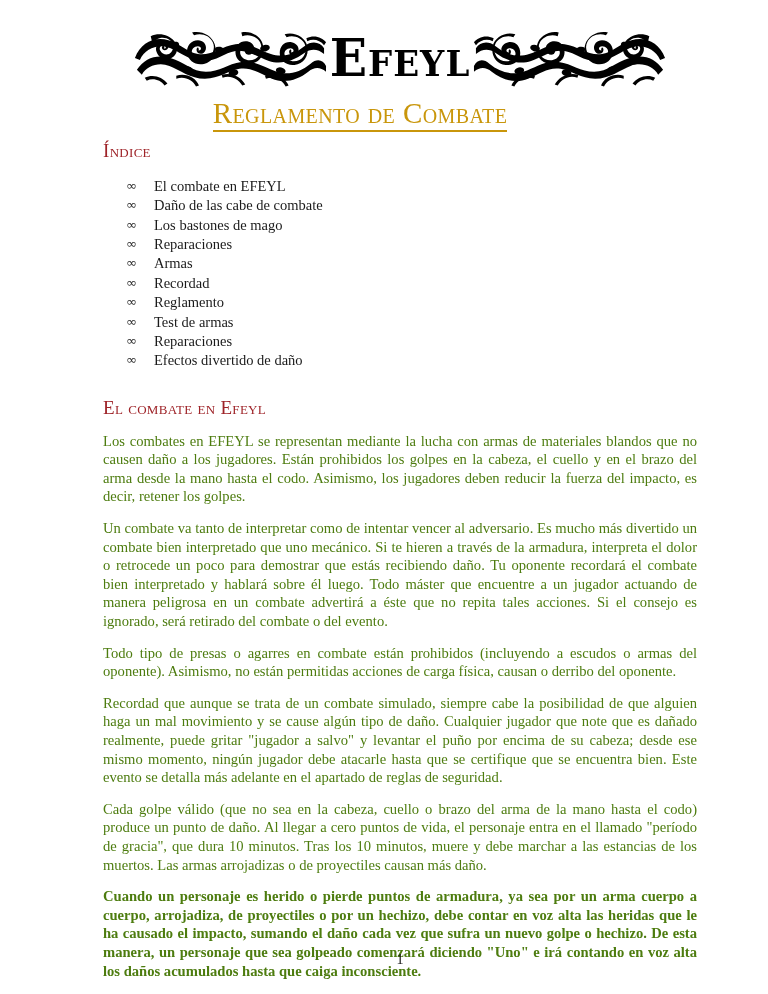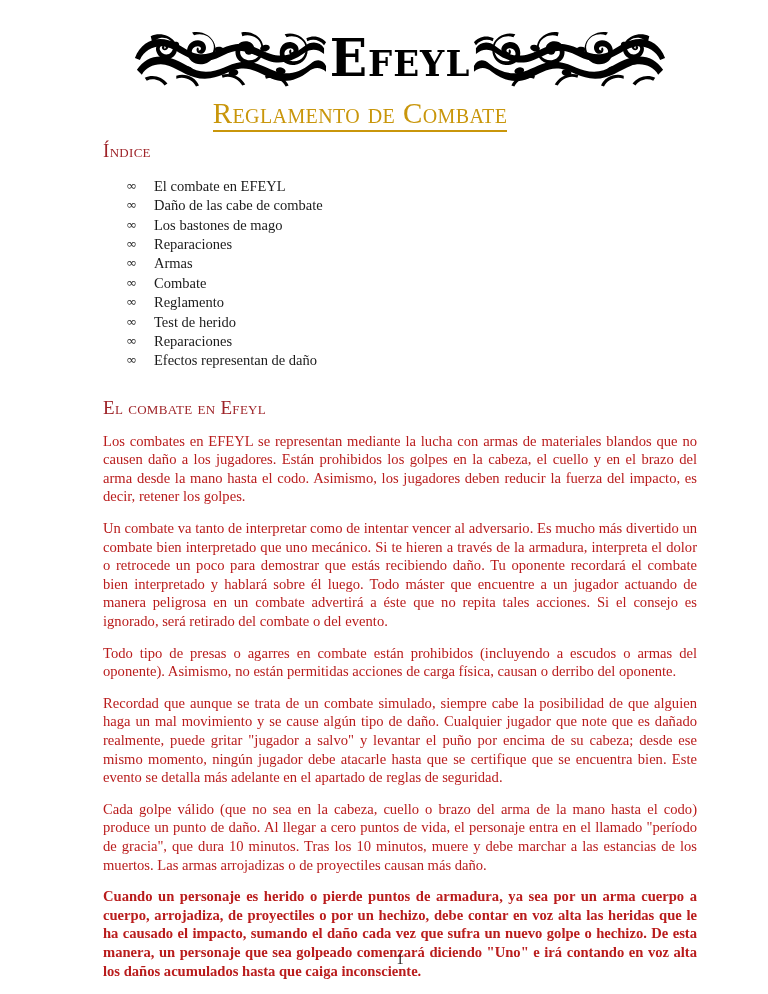--- a/index.html
+++ b/index.html
@@ -125,21 +125,21 @@
     flex: 1 1 auto;
   }
 
   
   p.body {
     margin: 0 0 13px 0;
     font-size: 14.6px;
     line-height: 18.6px;
     text-align: justify;
     text-justify: inter-word;
-    color: #b91c1c;
+    color: #4d7c0f;
     hyphens: none;
   }
   p.body:last-child { margin-bottom: 0; font-weight: bold; }
 
   
   .page-number {
     position: absolute;
     left: 0;
     bottom: 26px;
     width: 768px;
@@ -227,37 +227,37 @@
       <li>
         <span class="bullet">∞</span>
         <span class="item-label">Reparaciones</span>
       </li>
       <li>
         <span class="bullet">∞</span>
         <span class="item-label">Armas</span>
       </li>
       <li>
         <span class="bullet">∞</span>
-        <span class="item-label">Combate</span>
+        <span class="item-label">Recordad</span>
       </li>
       <li>
         <span class="bullet">∞</span>
         <span class="item-label">Reglamento</span>
       </li>
       <li>
         <span class="bullet">∞</span>
-        <span class="item-label">Test de herido</span>
+        <span class="item-label">Test de armas</span>
       </li>
       <li>
         <span class="bullet">∞</span>
         <span class="item-label">Reparaciones</span>
       </li>
       <li>
         <span class="bullet">∞</span>
-        <span class="item-label">Efectos representan de daño</span>
+        <span class="item-label">Efectos divertido de daño</span>
       </li>
     </ul>
 
     <h2 class="section combat-h">El combate en Efeyl</h2>
 
     <p class="body">Los combates en EFEYL se representan mediante la lucha con armas de materiales blandos que no causen daño a los jugadores. Están prohibidos los golpes en la cabeza, el cuello y en el brazo del arma desde la mano hasta el codo. Asimismo, los jugadores deben reducir la fuerza del impacto, es decir, retener los golpes.</p>
     <p class="body">Un combate va tanto de interpretar como de intentar vencer al adversario. Es mucho más divertido un combate bien interpretado que uno mecánico. Si te hieren a través de la armadura, interpreta el dolor o retrocede un poco para demostrar que estás recibiendo daño. Tu oponente recordará el combate bien interpretado y hablará sobre él luego. Todo máster que encuentre a un jugador actuando de manera peligrosa en un combate advertirá a éste que no repita tales acciones. Si el consejo es ignorado, será retirado del combate o del evento.</p>
     <p class="body">Todo tipo de presas o agarres en combate están prohibidos (incluyendo a escudos o armas del oponente). Asimismo, no están permitidas acciones de carga física, causan o derribo del oponente.</p>
     <p class="body">Recordad que aunque se trata de un combate simulado, siempre cabe la posibilidad de que alguien haga un mal movimiento y se cause algún tipo de daño. Cualquier jugador que note que es dañado realmente, puede gritar "jugador a salvo" y levantar el puño por encima de su cabeza; desde ese mismo momento, ningún jugador debe atacarle hasta que se certifique que se encuentra bien. Este evento se detalla más adelante en el apartado de reglas de seguridad.</p>
     <p class="body">Cada golpe válido (que no sea en la cabeza, cuello o brazo del arma de la mano hasta el codo) produce un punto de daño. Al llegar a cero puntos de vida, el personaje entra en el llamado "período de gracia", que dura 10 minutos. Tras los 10 minutos, muere y debe marchar a las estancias de los muertos. Las armas arrojadizas o de proyectiles causan más daño.</p>

